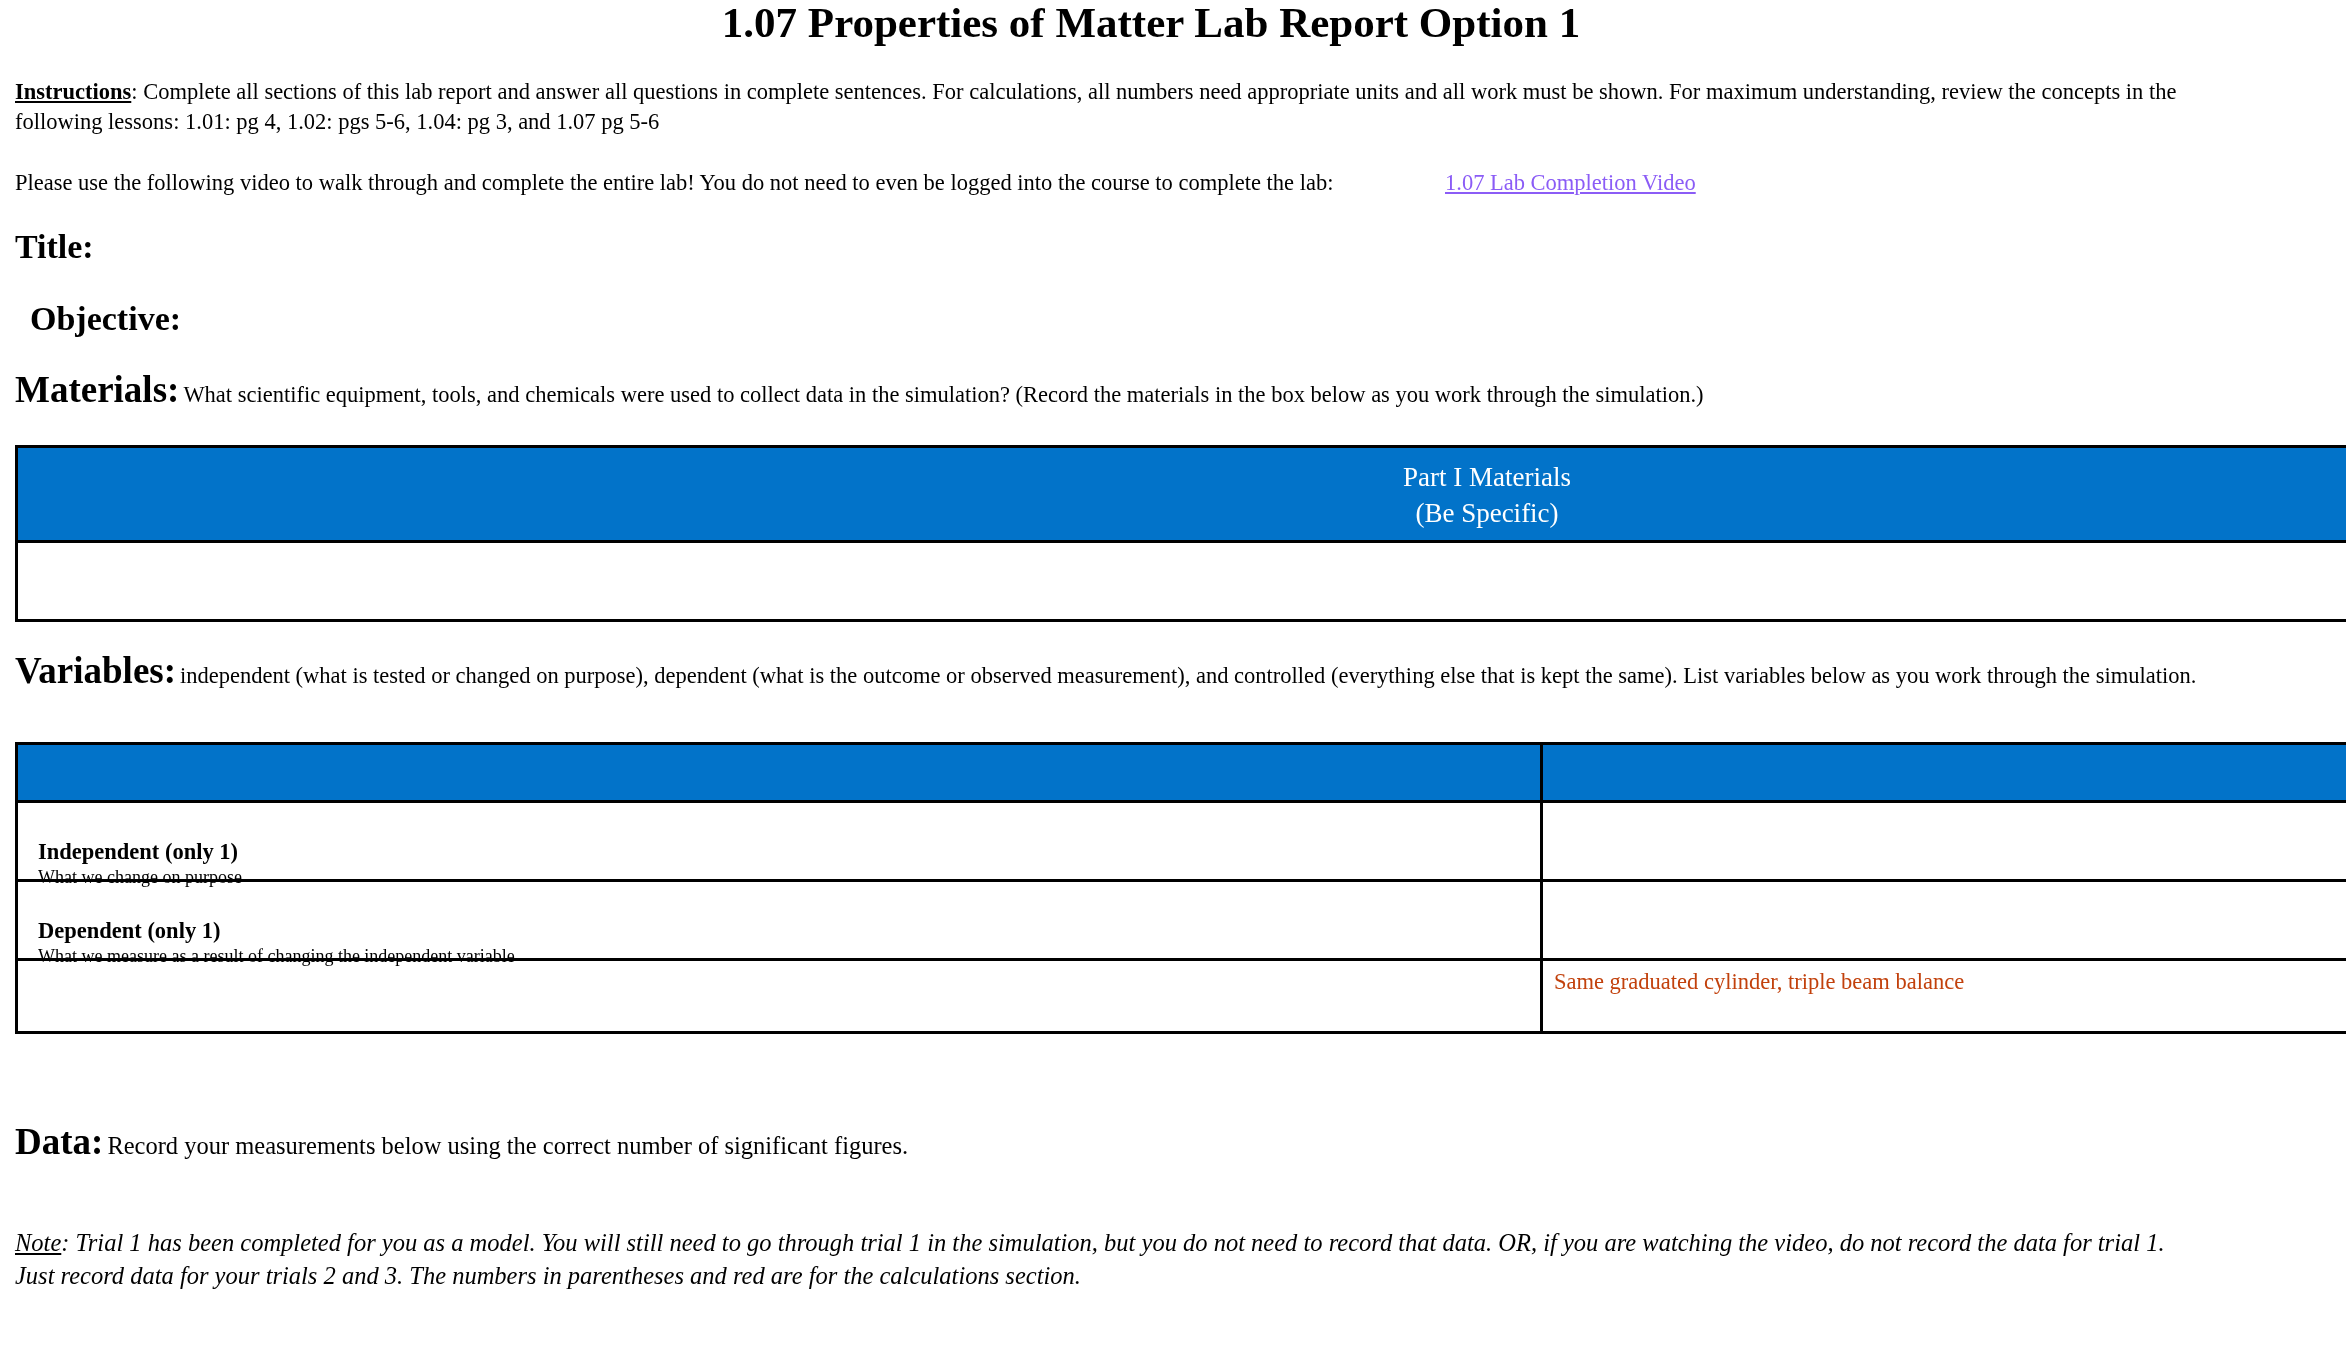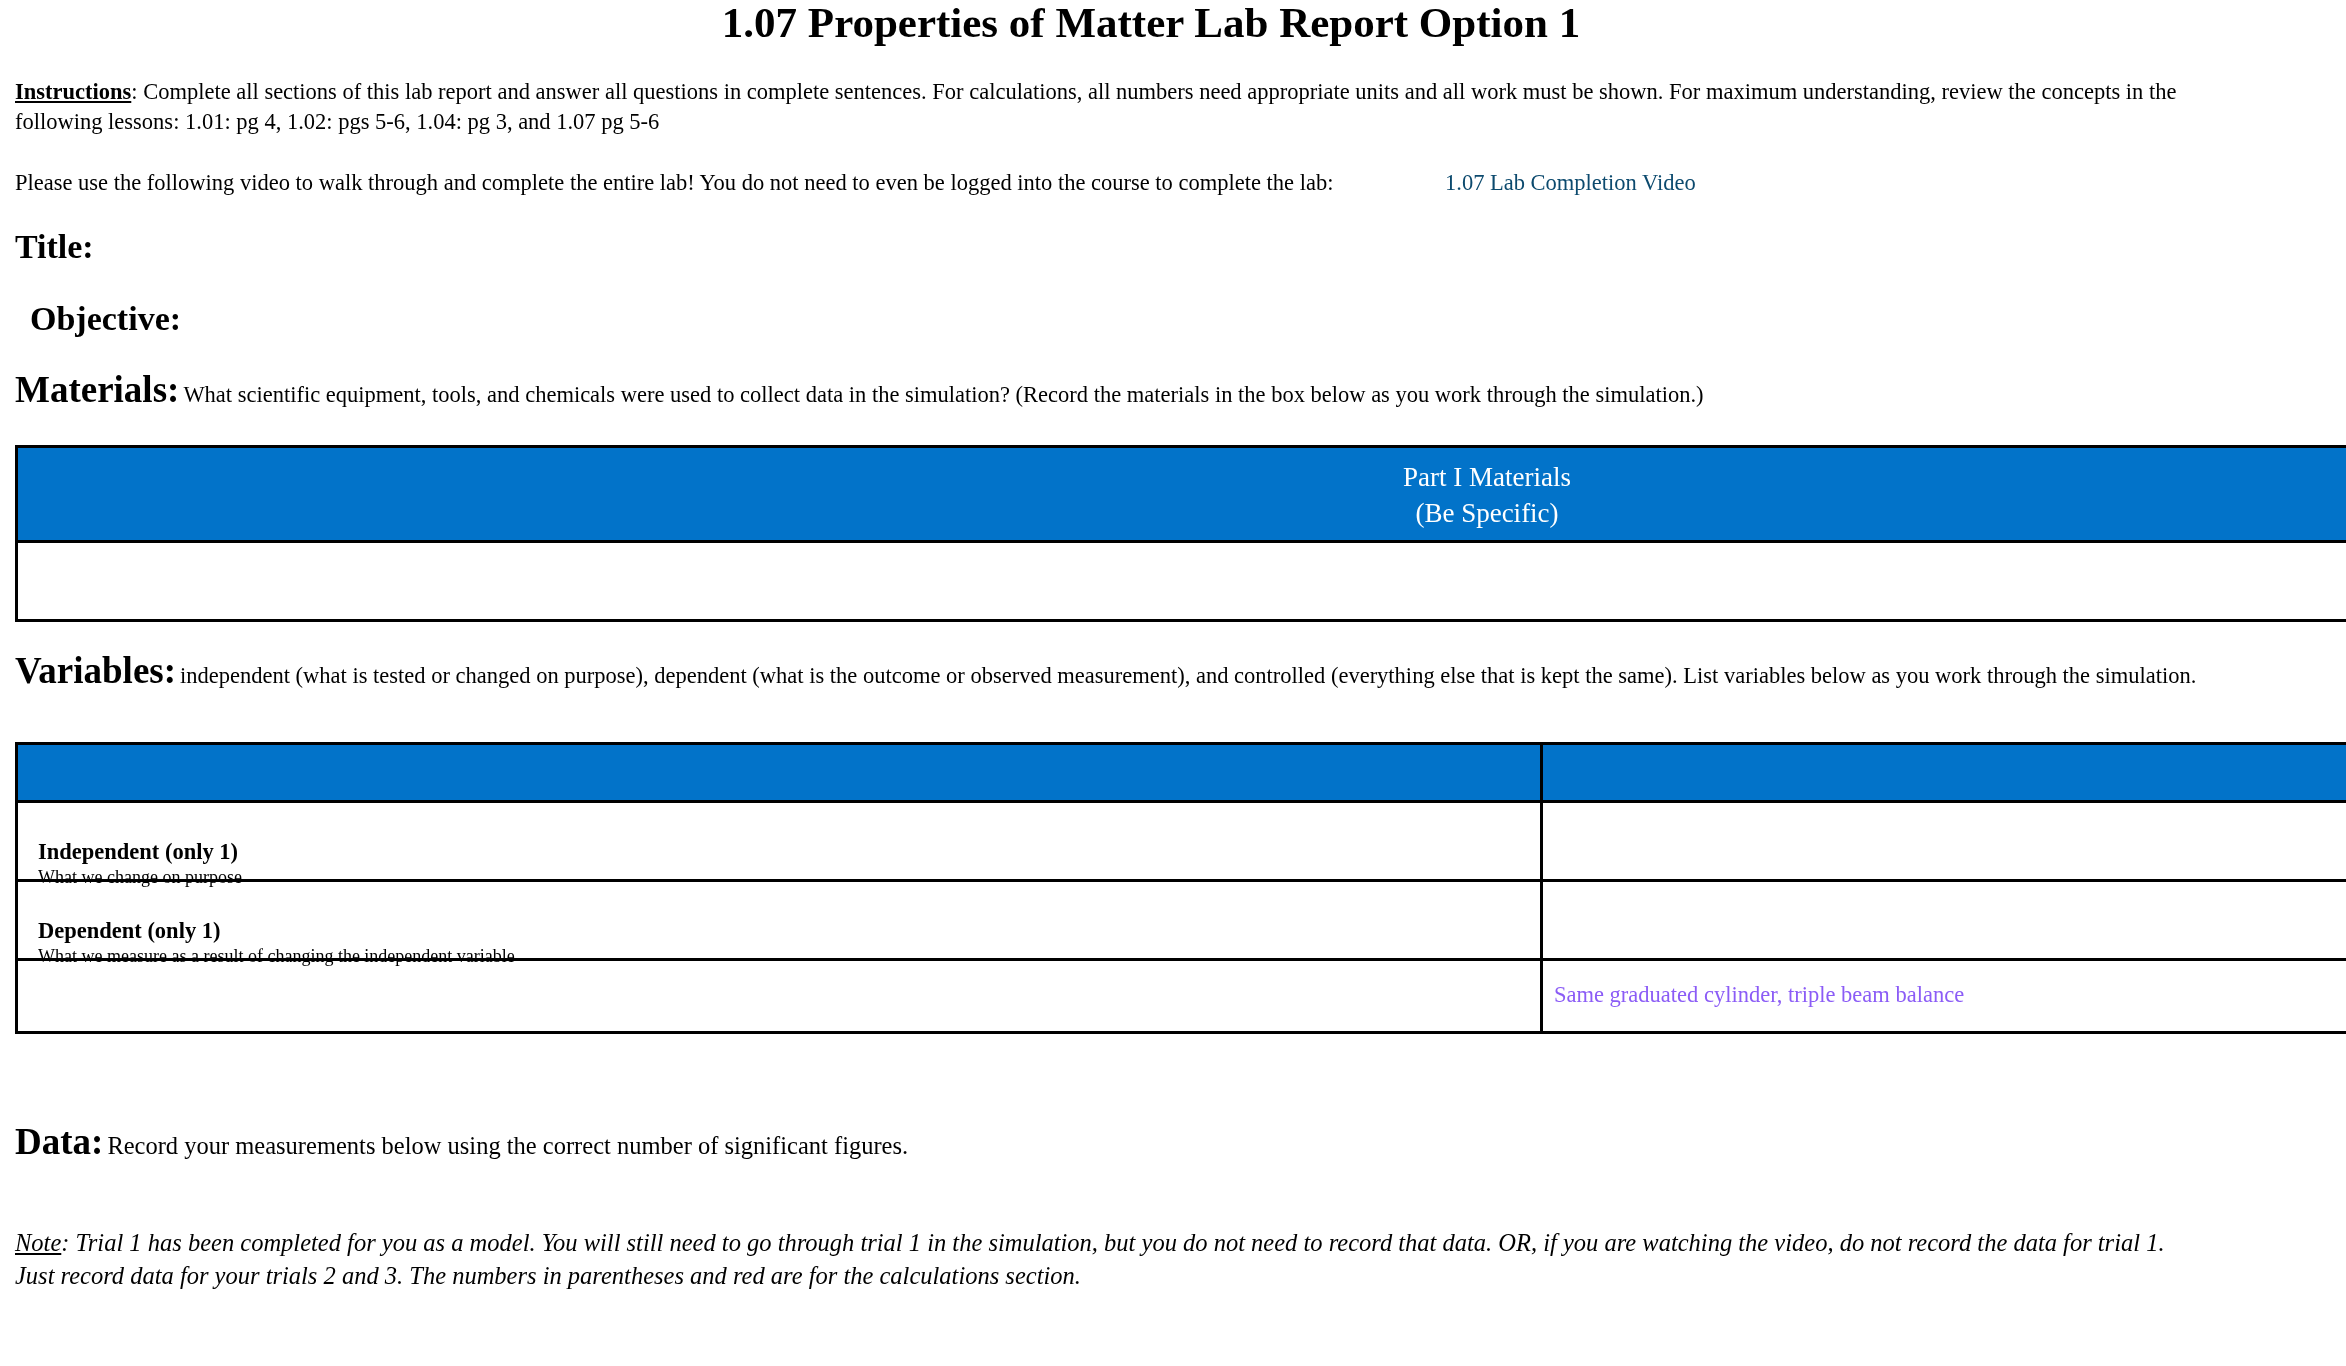--- a/index.html
+++ b/index.html
@@ -8,21 +8,21 @@
     font-family: "Liberation Serif", "DejaVu Serif", serif; color: #000;
   }
   .abs { position: absolute; white-space: nowrap; }
   .doc-title {
     left: 0; width: 2302px; top: 0; text-align: center;
     font-size: 43px; font-weight: bold; line-height: 46px;
   }
   .body-text { font-size: 22.5px; line-height: 30px; }
   .u { text-decoration: underline; }
   .b { font-weight: bold; text-align: center; }
-  .link { color: #0c4a6e; cursor: pointer; }
+  .link { color: #8b5cf6; text-decoration: underline; cursor: pointer; }
   .heading { font-size: 34px; font-weight: bold; }
   .heading-lg { font-size: 37px; font-weight: bold; }
   .desc { font-size: 22.5px; font-weight: normal; }
   .note { font-size: 24.5px; font-style: italic; line-height: 33px; }
 
   
   .materials-table {
     left: 15px; top: 445px; width: 2360px; height: 177px;
     border: 3px solid #000; box-sizing: border-box; border-right: none;
   }
@@ -47,21 +47,21 @@
   .vars-divider {
     position: absolute; top: 0; bottom: 0; left: 1522px; width: 3px; background: #000;
   }
   .vars-row {
     position: absolute; left: 0; right: 0; height: 76px; border-bottom: 3px solid #000;
   }
   .vars-row.last { border-bottom: none; }
   .row-label { position: absolute; left: 20px; top: 7px; margin-top: 28px; }
   .row-label .name { font-size: 22.5px; font-weight: bold; line-height: 28px; display: block; }
   .row-label .hint { font-size: 18px; line-height: 22px; display: block; }
-  .row-value { position: absolute; left: 1536px; top: 20px; font-size: 22.5px; line-height: 28px; color: #8b5cf6; }
+  .row-value { position: absolute; left: 1536px; top: 7px; font-size: 22.5px; line-height: 28px; color: #c2410c; }
 </style>
 </head>
 <body>
 
 <div class="abs doc-title">1.07 Properties of Matter Lab Report Option 1</div>
 
 <div class="abs body-text" style="left:15px; top:77px;">
   <span class="b u">Instructions</span><span>: Complete all sections of this lab report and answer all questions in complete sentences. For calculations, all numbers need appropriate units and all work must be shown. For maximum understanding, review the concepts in the</span>
 </div>
 <div class="abs body-text" style="left:15px; top:107px;">following lessons:  1.01: pg 4, 1.02: pgs 5-6, 1.04: pg 3, and 1.07 pg 5-6</div>

